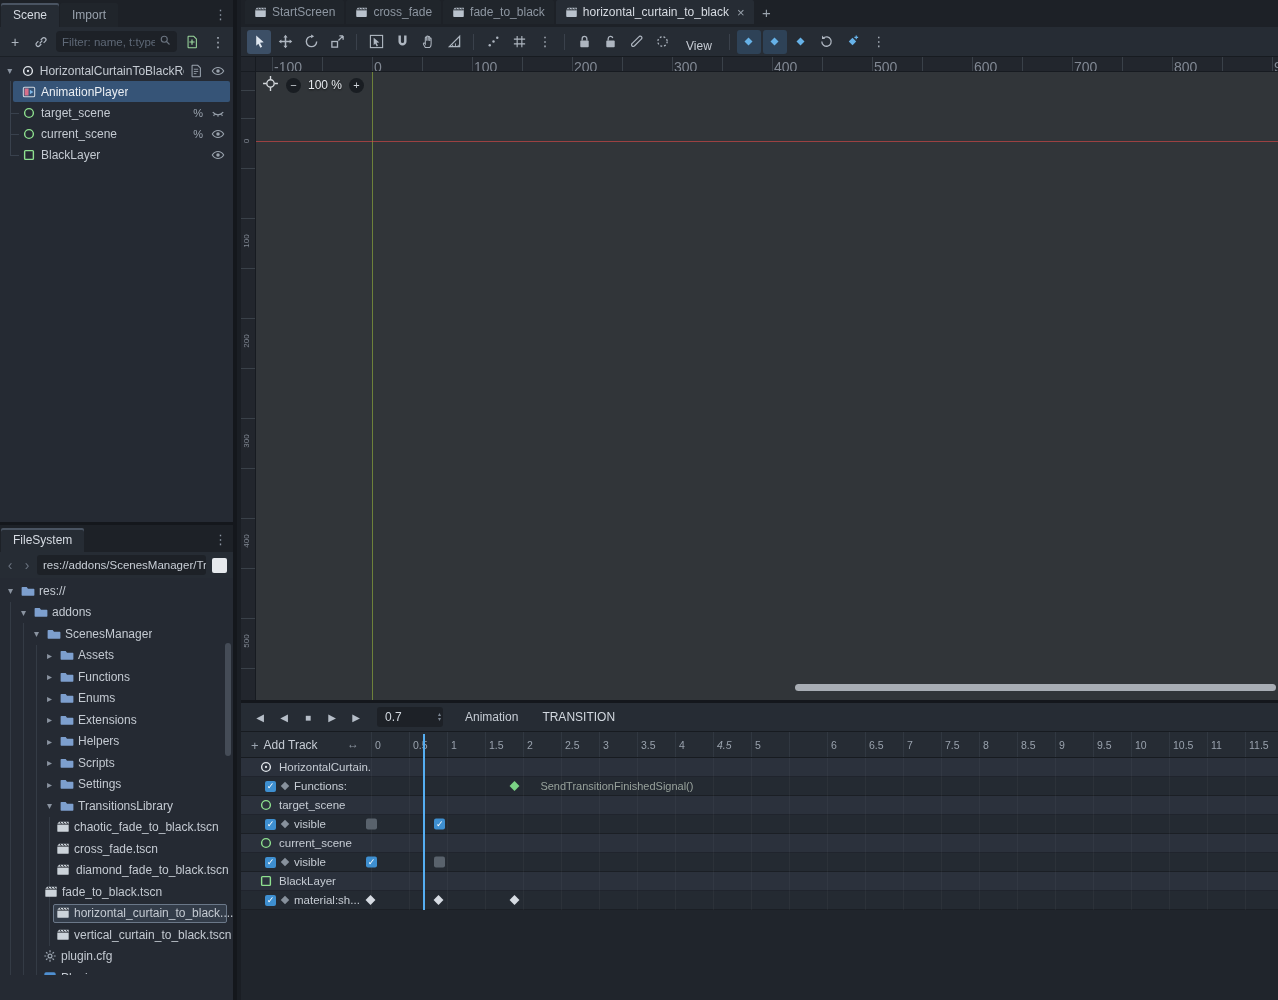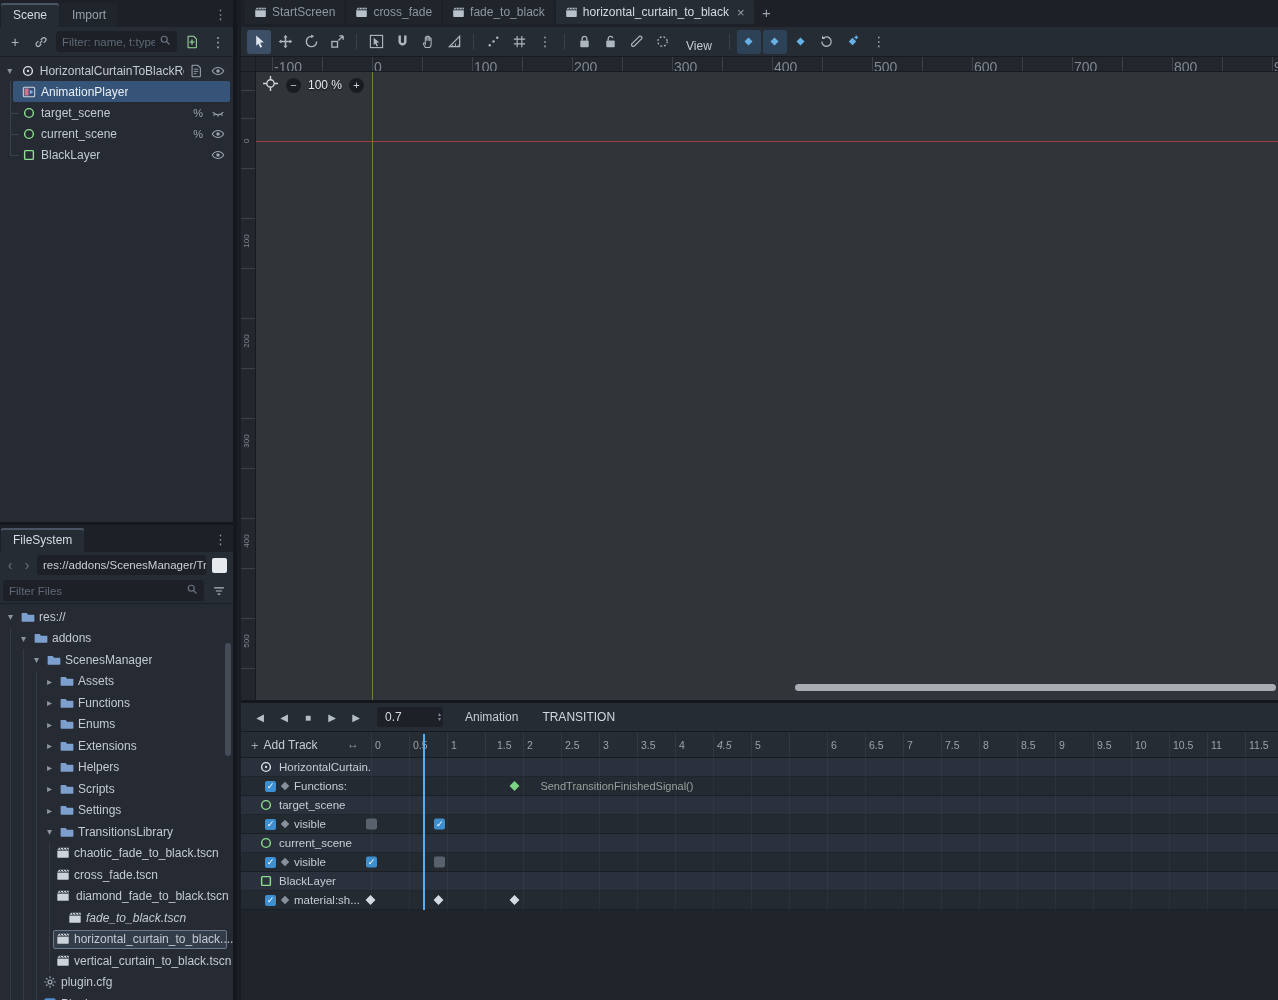--- a/index.html
+++ b/index.html
@@ -257,38 +257,20 @@
         <span class="right-kebab">⋮</span>
       </div>
       <div class="fs-pathbar">
         <span class="nav-btn">‹</span>
         <span class="nav-btn">›</span>
         <div class="path-field">
           <span>res://addons/ScenesManager/Tra</span>
         </div>
         <span class="swatch-btn"></span>
       </div>
-      <div class="fs-filterbar">
-        <div class="filter-input">
-          <span class="ph">Filter Files</span>
-          <span id="fs-filter-search"><span class="icon ">
-                <svg viewBox="0 0 16 16">
-                  <circle cx="7" cy="7" r="4" fill="none" stroke="currentColor" stroke-width="1.5"></circle>
-                  <path d="M10 10l4 4" stroke="currentColor" stroke-width="1.5"></path>
-                </svg>
-              </span></span>
-        </div>
-        <span class="tool-btn" id="btn-sort">
-            <span class="icon ">
-              <svg viewBox="0 0 16 16">
-                <path d="M2.5 4.5h11m-9 3.5h7m-5 3.5h3" stroke="currentColor" stroke-width="1.4"></path>
-              </svg>
-            </span>
-          </span>
-      </div>
       <div class="fs-tree" id="fs-tree">
           <div class="fs-row" style="padding-left: 4px;">
             <span class="expander">▾</span>
             <span class="icon ic-folder">
               <svg viewBox="0 0 16 16">
                 <path d="M1.5 3.5h5l1.5 2h6.5a.8.8 0 0 1 .8.8v6.4a.8.8 0 0 1-.8.8H1.5a.8.8 0 0 1-.8-.8V4.3a.8.8 0 0 1 .8-.8z" fill="currentColor"></path>
               </svg>
             </span>
             <span class="row-label">res://</span>
           </div>
@@ -444,21 +426,21 @@
             <span class="fs-guide" style="left: 49px;"></span>
             <span class="icon ic-file">
               <svg viewBox="0 0 16 16">
                 <path d="M1.5 4.5 3.5 2h11v2.5z" fill="currentColor"></path>
                 <rect x="1.5" y="4.5" width="13" height="9" rx="1" fill="currentColor"></rect>
                 <path d="M4.5 2l1.8 2.5M8 2l1.8 2.5m1.7-2.5 1.8 2.5M1.5 4.8h13" stroke="#21262e" stroke-width="1"></path>
               </svg>
             </span>
             <span class="row-label">diamond_fade_to_black.tscn</span>
           </div>
-          <div class="fs-row" style="padding-left: 68px; font-style: italic;">
+          <div class="fs-row" style="padding-left: 44px;">
             <span class="fs-guide" style="left: 10px;"></span>
             <span class="fs-guide" style="left: 23px;"></span>
             <span class="fs-guide" style="left: 36px;"></span>
             <span class="fs-guide" style="left: 49px;"></span>
             <span class="icon ic-file">
               <svg viewBox="0 0 16 16">
                 <path d="M1.5 4.5 3.5 2h11v2.5z" fill="currentColor"></path>
                 <rect x="1.5" y="4.5" width="13" height="9" rx="1" fill="currentColor"></rect>
                 <path d="M4.5 2l1.8 2.5M8 2l1.8 2.5m1.7-2.5 1.8 2.5M1.5 4.8h13" stroke="#21262e" stroke-width="1"></path>
               </svg>
@@ -785,21 +767,21 @@
         <div class="tl-header" id="tl-header">
           <div class="tl-ticks"></div>
           <div class="add-track">
             <span class="gplus">+</span>
             <span>Add Track</span>
           </div>
           <span class="pan-icon">↔</span>
         <span class="tl-num" style="left: 134px;">0</span>
             <span class="tl-num" style="left: 172px;">0.5</span>
             <span class="tl-num" style="left: 210px;">1</span>
-            <span class="tl-num" style="left: 248px; margin-left: 8px;">1.5</span>
+            <span class="tl-num" style="left: 248px;">1.5</span>
             <span class="tl-num" style="left: 286px;">2</span>
             <span class="tl-num" style="left: 324px;">2.5</span>
             <span class="tl-num" style="left: 362px;">3</span>
             <span class="tl-num" style="left: 400px;">3.5</span>
             <span class="tl-num" style="left: 438px;">4</span>
             <span class="tl-num" style="left: 476px; font-style: italic;">4.5</span>
             <span class="tl-num" style="left: 514px;">5</span>
             <span class="tl-num" style="left: 524px; margin-top: 36px;">5.5</span>
             <span class="tl-num" style="left: 590px;">6</span>
             <span class="tl-num" style="left: 628px;">6.5</span>

